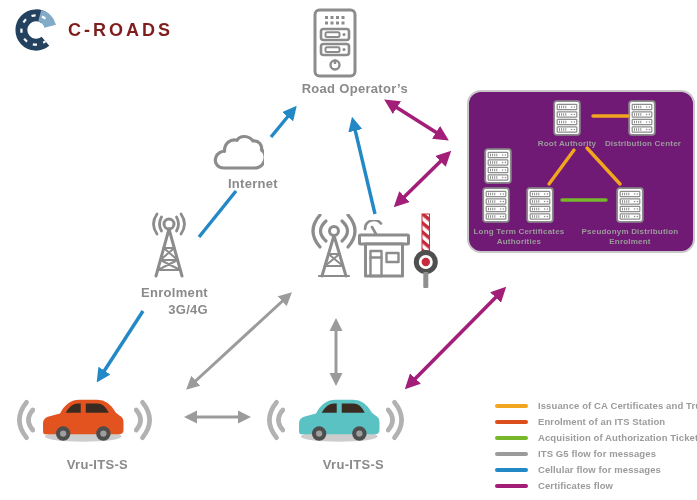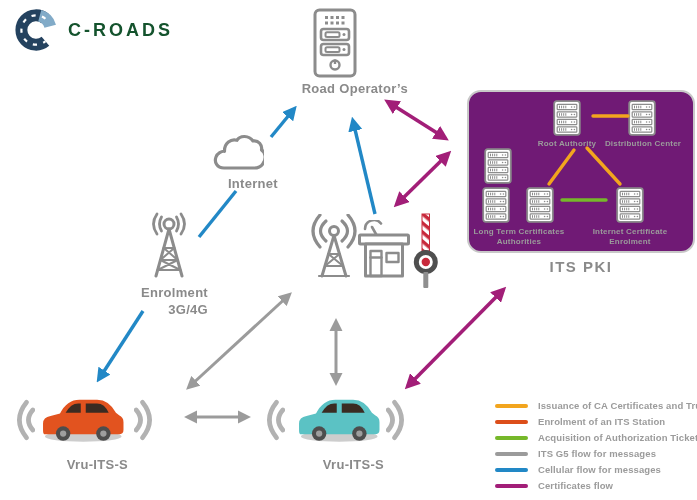--- a/index.html
+++ b/index.html
@@ -1,21 +1,21 @@
 <!DOCTYPE html>
 <html><head>
 <meta charset="utf-8">
 <style>
   html,body{margin:0;padding:0;background:#fff;}
   #stage{position:relative;width:697px;height:500px;background:#fff;overflow:hidden;
          font-family:"Liberation Sans",sans-serif;}
   .abs{position:absolute;}
   .node-label{color:#8A8A8A;font-weight:600;font-size:13px;line-height:17px;
               text-align:right;letter-spacing:.3px;}
-  .logo-text{color:#14532d;font-size:18px;font-weight:700;letter-spacing:3px;}
+  .logo-text{color:#7f1d1d;font-size:18px;font-weight:700;letter-spacing:3px;}
   .pki-box{position:absolute;left:467px;top:90px;width:228px;height:163px;
            border:2px solid #C8C8C8;border-radius:14px;background:#701a75;box-sizing:border-box;}
   .pki-label{position:absolute;color:#9B9B9B;font-weight:600;font-size:8px;line-height:10px;
              text-align:center;letter-spacing:.2px;}
   .pki-title{color:#8A8A8A;font-weight:600;font-size:15px;letter-spacing:1.5px;text-align:center;}
   #legend{position:absolute;left:495px;top:401px;display:flex;flex-direction:column;gap:6.5px;}
   .lg-row{display:flex;align-items:center;gap:10px;height:9.5px;}
   .sw{width:33px;height:3.6px;border-radius:2px;flex:0 0 auto;}
   .lg-text{color:#9B9B9B;font-weight:600;font-size:9.5px;white-space:nowrap;letter-spacing:.1px;}
   svg{display:block;}
@@ -188,25 +188,24 @@
         <use href="#rack"></use>
       </svg>
 
     <div class="pki-label" style="left:48px;top:47px;width:100px;">Root Authority</div>
     <div class="pki-label" style="left:115px;top:47px;width:118px;">Distribution Center</div>
     <div class="pki-label" style="left:-6px;top:135px;width:112px;">
       <div>Long Term Certificates</div>
       <div>Authorities</div>
     </div>
     <div class="pki-label" style="left:105px;top:135px;width:112px;">
-      <div>Internet Certificate</div>
+      <div>Pseudonym Distribution</div>
       <div>Enrolment</div>
     </div>
   </div>
-  <div class="abs pki-title" style="left:467px;top:258px;width:228px;">ITS PKI</div>
 
   <svg class="abs" style="left:8px;top:398px;" width="27" height="44" viewBox="0 0 32 52">
       <use href="#waves"></use>
     </svg>
   <div class="abs" style="left:38px;top:392px;color:#E2531F;">
     <svg width="88" height="53" viewBox="0 0 140 84">
         <use href="#car"></use>
       </svg>
   </div>
   <svg class="abs" style="left:134px;top:398px;transform:scaleX(-1);" width="27" height="44" viewBox="0 0 32 52">

